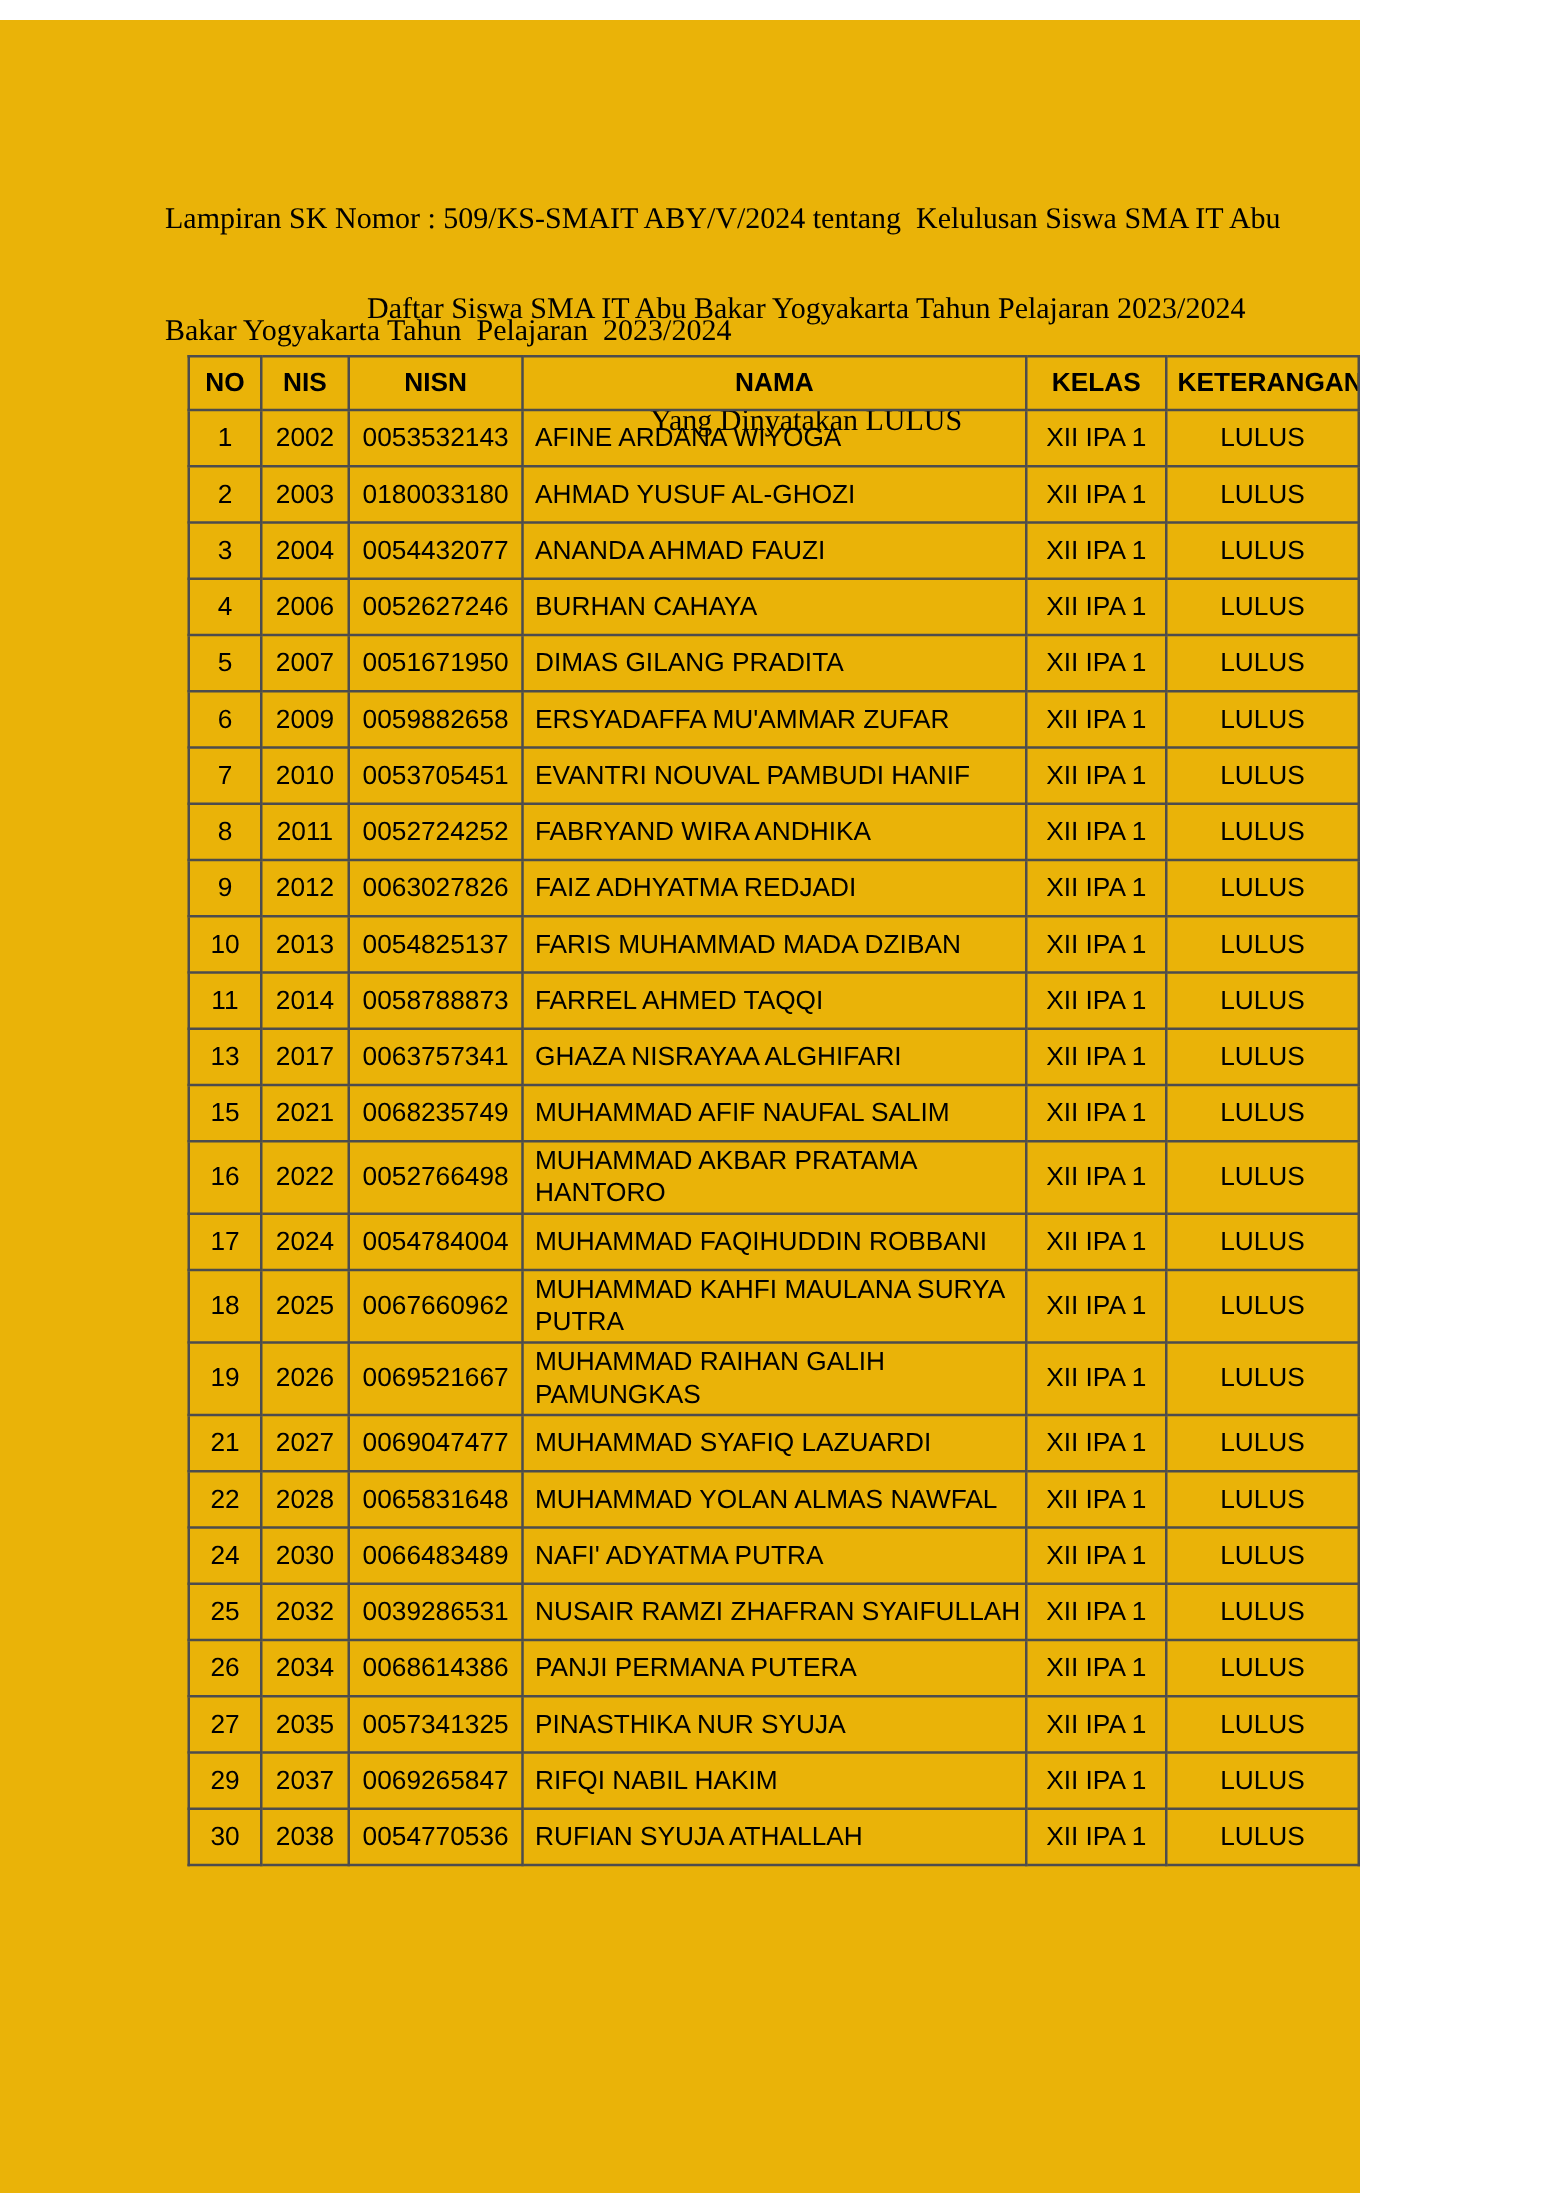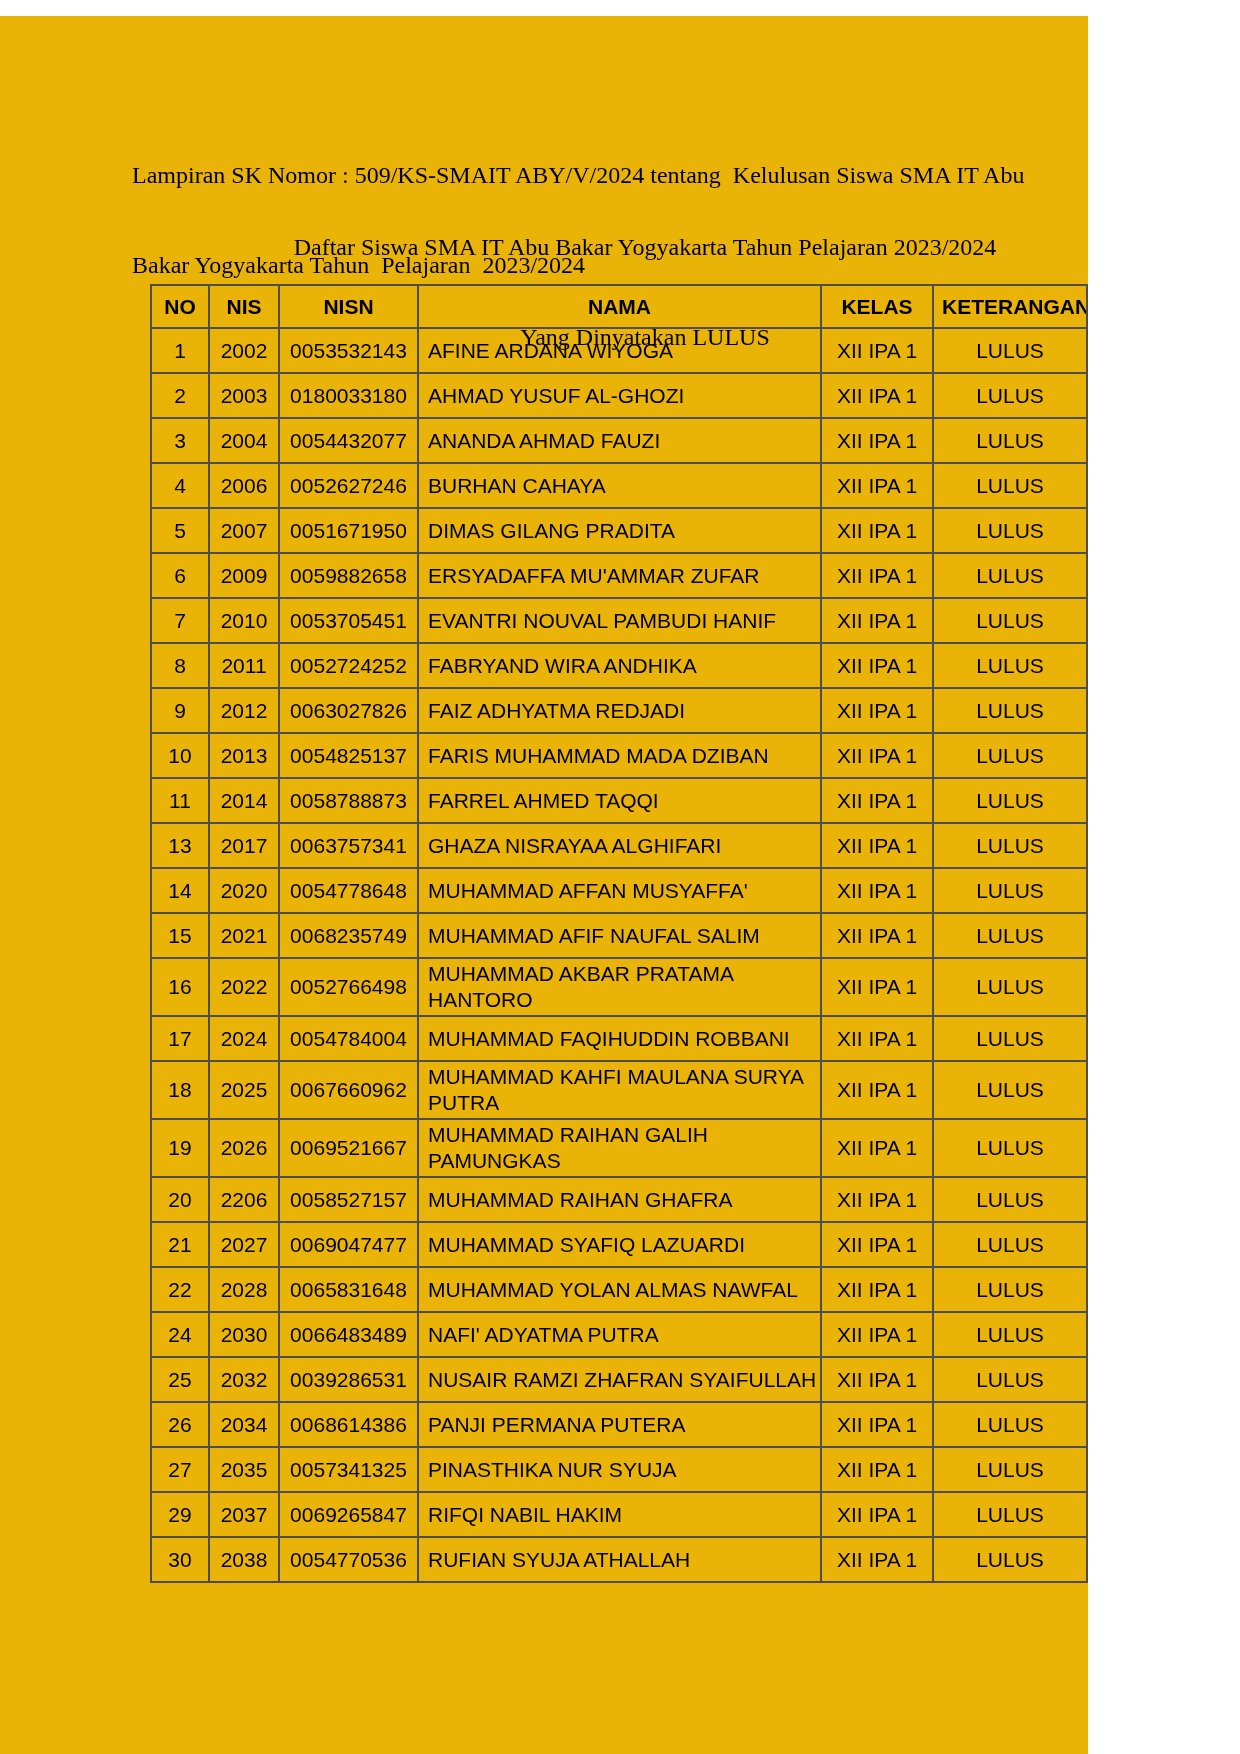--- a/index.html
+++ b/index.html
@@ -198,28 +198,20 @@
         </tr>
         <tr>
           <td class="cell-no">13</td>
           <td class="cell-nis">2017</td>
           <td class="cell-nisn">0063757341</td>
           <td class="cell-nama">GHAZA NISRAYAA ALGHIFARI</td>
           <td class="cell-kelas">XII IPA 1</td>
           <td class="cell-keterangan">LULUS</td>
         </tr>
         <tr>
-          <td class="cell-no">14</td>
-          <td class="cell-nis">2020</td>
-          <td class="cell-nisn">0054778648</td>
-          <td class="cell-nama">MUHAMMAD AFFAN MUSYAFFA'</td>
-          <td class="cell-kelas">XII IPA 1</td>
-          <td class="cell-keterangan">LULUS</td>
-        </tr>
-        <tr>
           <td class="cell-no">15</td>
           <td class="cell-nis">2021</td>
           <td class="cell-nisn">0068235749</td>
           <td class="cell-nama">MUHAMMAD AFIF NAUFAL SALIM</td>
           <td class="cell-kelas">XII IPA 1</td>
           <td class="cell-keterangan">LULUS</td>
         </tr>
         <tr>
           <td class="cell-no">16</td>
           <td class="cell-nis">2022</td>
@@ -249,28 +241,20 @@
         <tr>
           <td class="cell-no">19</td>
           <td class="cell-nis">2026</td>
           <td class="cell-nisn">0069521667</td>
           <td class="cell-nama">MUHAMMAD RAIHAN GALIH
 PAMUNGKAS</td>
           <td class="cell-kelas">XII IPA 1</td>
           <td class="cell-keterangan">LULUS</td>
         </tr>
         <tr>
-          <td class="cell-no">20</td>
-          <td class="cell-nis">2206</td>
-          <td class="cell-nisn">0058527157</td>
-          <td class="cell-nama">MUHAMMAD RAIHAN GHAFRA</td>
-          <td class="cell-kelas">XII IPA 1</td>
-          <td class="cell-keterangan">LULUS</td>
-        </tr>
-        <tr>
           <td class="cell-no">21</td>
           <td class="cell-nis">2027</td>
           <td class="cell-nisn">0069047477</td>
           <td class="cell-nama">MUHAMMAD SYAFIQ LAZUARDI</td>
           <td class="cell-kelas">XII IPA 1</td>
           <td class="cell-keterangan">LULUS</td>
         </tr>
         <tr>
           <td class="cell-no">22</td>
           <td class="cell-nis">2028</td>

